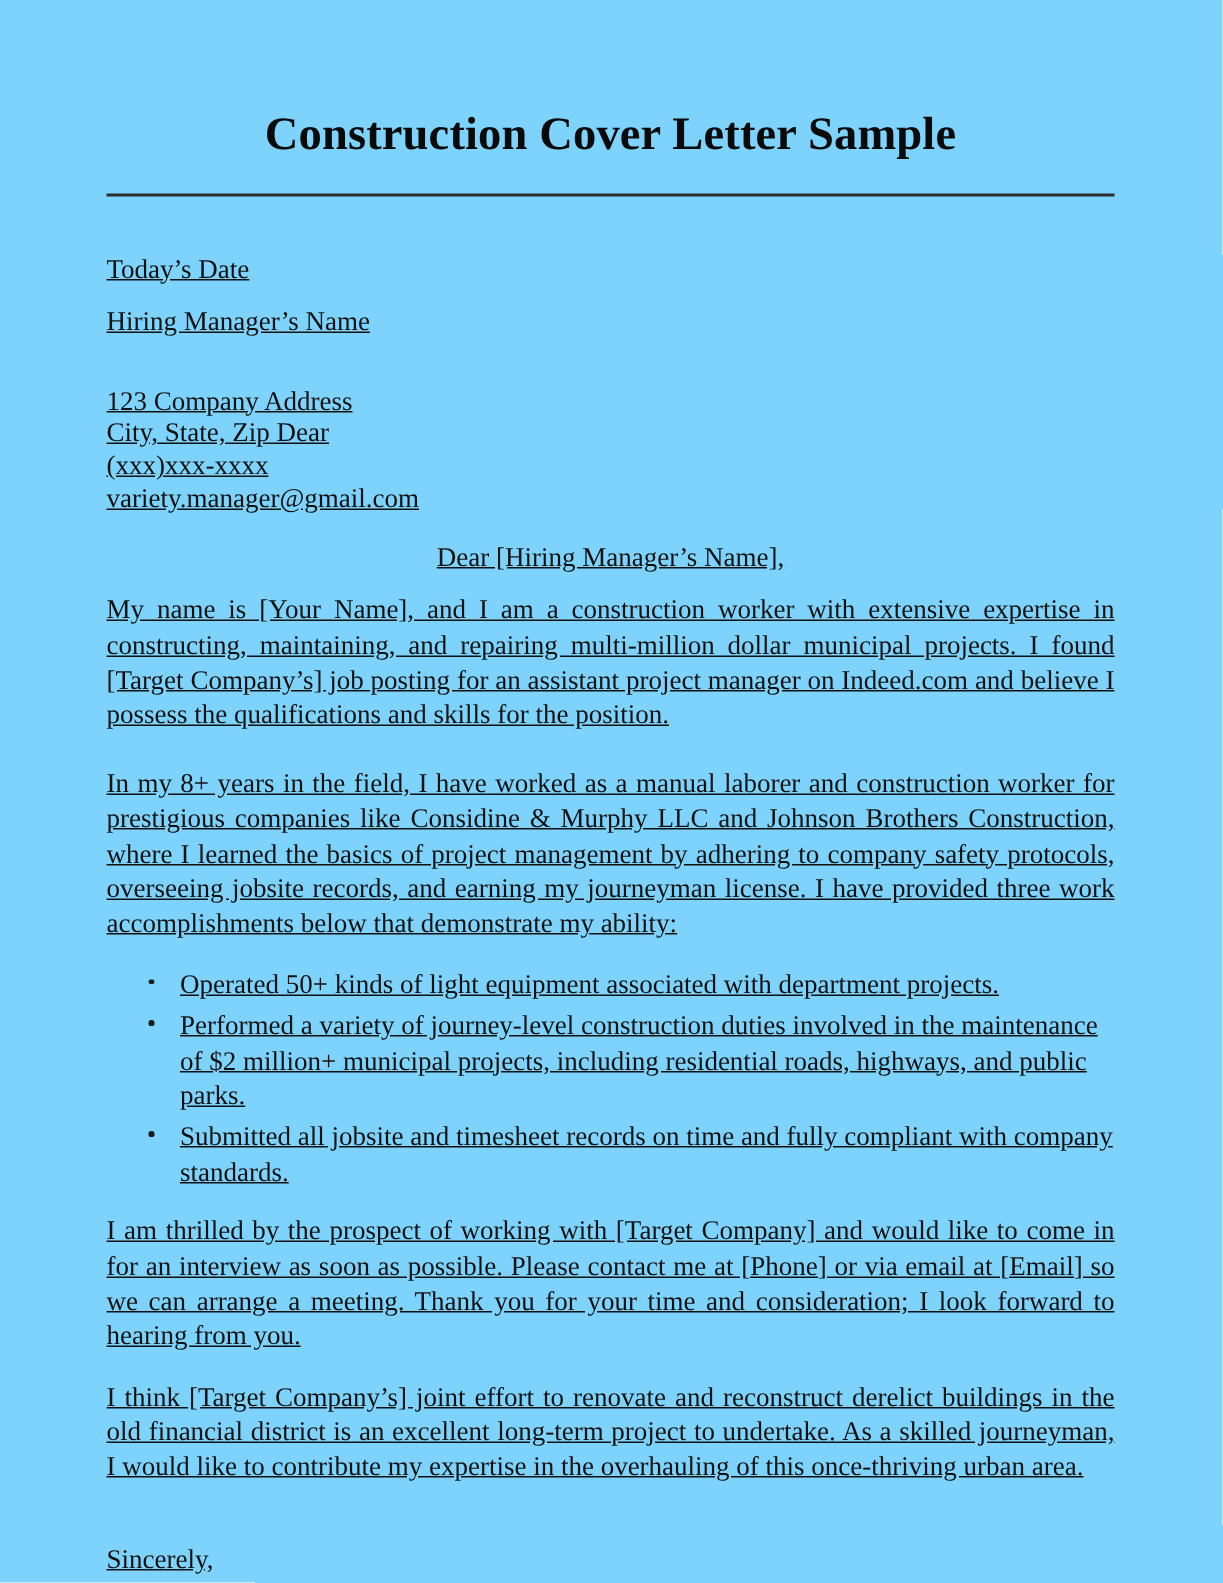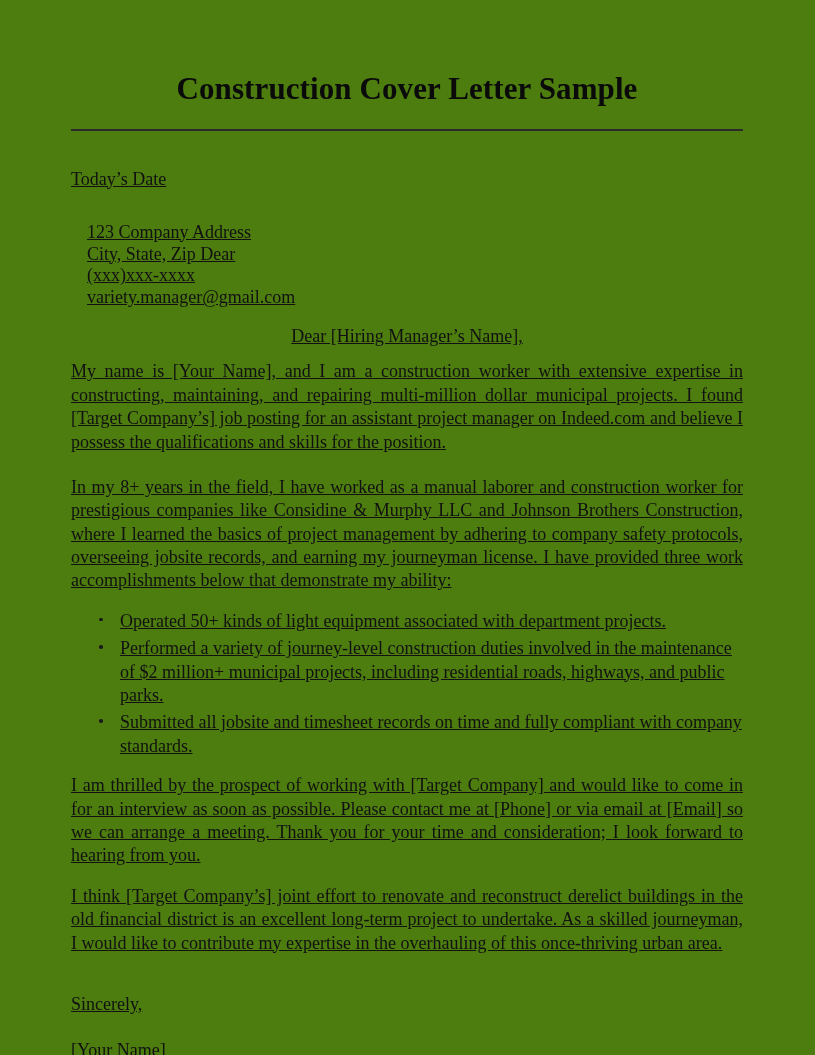--- a/index.html
+++ b/index.html
@@ -12,21 +12,21 @@
     height: 1055px;
     font-family: "Liberation Serif", "DejaVu Serif", serif;
     color: #111111;
     overflow: hidden;
   }
 
   .page {
     position: relative;
     width: 815px;
     height: 1055px;
-    background: #4d7c0f;
+    background: #7dd3fc;
     box-sizing: border-box;
   }
 
   .content {
     position: absolute;
     left: 71px;
     top: 0;
     width: 672px;
   }
 
@@ -62,21 +62,20 @@
   }
 
   .address-block {
     margin: 0 0 9px 0;
     text-align: left;
     line-height: 1.22;
     padding-top: 19px;
   }
   .address-block > span {
     display: block;
-    margin-left: 16px;
   }
 
   .salutation {
     margin: 16px 0 11px 0;
     text-align: center;
   }
 
   .para {
     margin: 0 0 17px 0;
     text-align: justify;
@@ -129,20 +128,21 @@
   <div class="content">
 
     <h1 class="doc-title">Construction Cover Letter Sample</h1>
 
     <hr class="title-rule">
 
     <div class="body-block">
 
       <p class="line-para">Today’s Date</p>
 
+      <p class="line-para">Hiring Manager’s Name</p>
 
       <p class="address-block">
         <span>123 Company Address</span>
         <span>City, State, Zip Dear</span>
         <span>(xxx)xxx-xxxx</span>
         <span>variety.manager@gmail.com</span>
       </p>
 
       <p class="salutation">Dear [Hiring Manager’s Name],</p>
 

